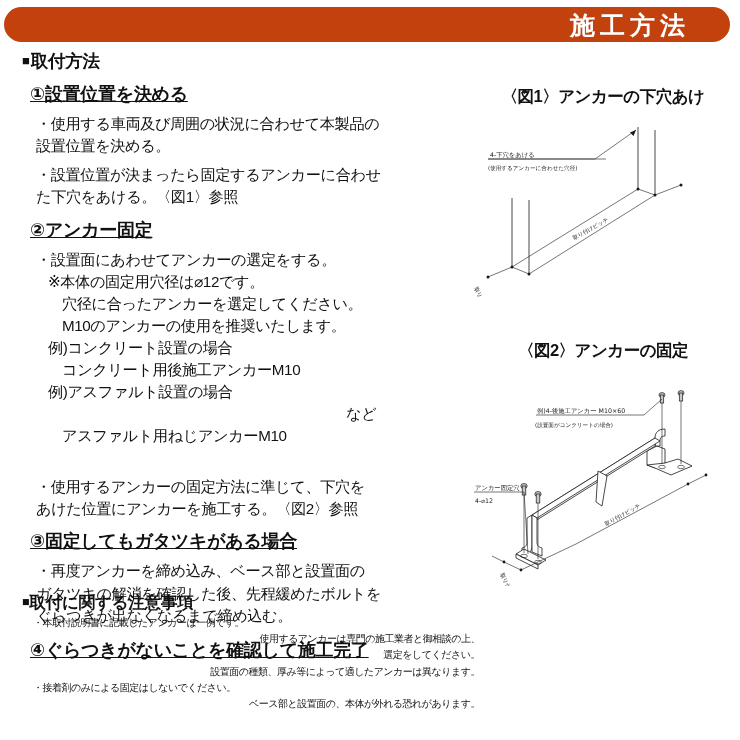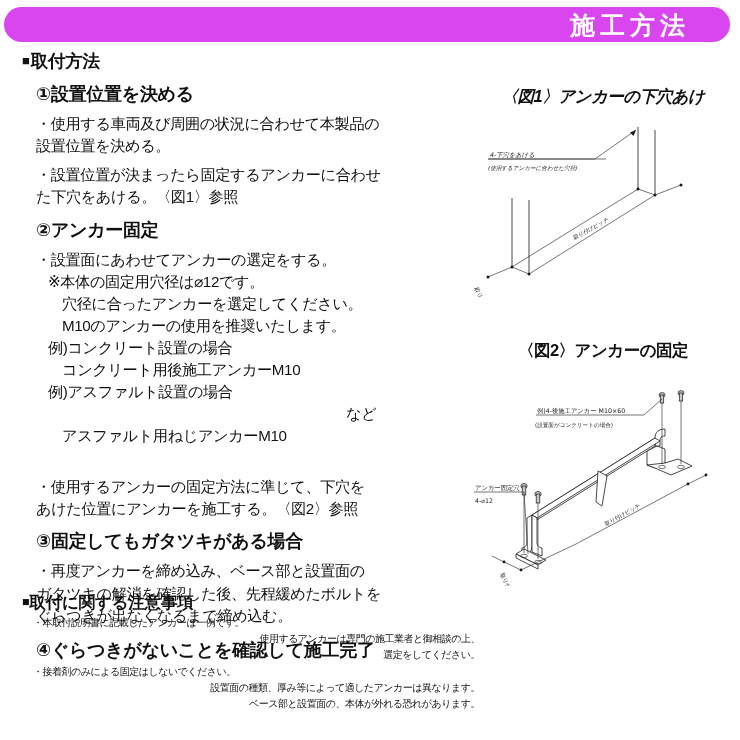--- a/index.html
+++ b/index.html
@@ -16,21 +16,21 @@
     overflow: hidden;
   }
 
   
   #header-banner {
     position: absolute;
     left: 4px;
     top: 7px;
     width: 726px;
     height: 35px;
-    background: #d946ef;
+    background: #c2410c;
     border-radius: 18px;
     box-sizing: border-box;
   }
   #header-title {
     position: absolute;
     right: 40px;
     top: 50%;
     transform: translateY(-50%);
     color: #ffffff;
     font-size: 25px;
@@ -56,22 +56,23 @@
   }
   .sec-head .sq {
     font-size: 13px;
     vertical-align: 2px;
     margin-right: 1px;
   }
   .step-head {
     font-size: 18px;
     font-weight: bold;
     line-height: 1.35;
-    margin: 9px 0 7px 14px;
+    margin: 9px 0 7px 8px;
     letter-spacing: -0.3px;
+    text-decoration: underline;
   }
   .bullet {
     font-size: 15.2px;
     line-height: 1.45;
     margin: 0 0 7px 14px;
     letter-spacing: -0.4px;
     white-space: pre-line;
     text-indent: 0;
   }
   .ind1 { padding-left: 12px; }
@@ -108,21 +109,21 @@
     top: 86px;
     width: 274px;
   }
   .fig-title {
     font-size: 16.5px;
     font-weight: bold;
     text-align: center;
     margin: 0;
     letter-spacing: -0.5px;
   }
-  #figure-1-wrap { position: absolute; left: 0; top: 0; width: 274px; font-style: italic; }
+  #figure-1-wrap { position: absolute; left: 0; top: 0; width: 274px; }
   #figure-2-wrap { position: absolute; left: 0; top: 254px; width: 274px; }
   .fig-canvas { display: block; margin-top: 4px; }
 
   .cad-txt {
     font-family: "DejaVu Sans", "Liberation Sans", sans-serif;
     font-size: 6.3px;
     fill: #1a1a1a;
   }
   .cad-txt-sm {
     font-family: "DejaVu Sans", "Liberation Sans", sans-serif;
@@ -186,22 +187,22 @@
 </div>
 
 <div id="notes-block">
   <div id="notes-heading">
     <span class="sq">■</span><span>取付に関する注意事項</span>
   </div>
   <div class="notes-body">
     <p class="note-line note-item">・本取付説明書に記載したアンカーは一例です。</p>
     <p class="note-line note-sub">使用するアンカーは専門の施工業者と御相談の上、</p>
     <p class="note-line note-sub">選定をしてください。</p>
+    <p class="note-line note-sub">設置面の種類、厚み等によって適したアンカーは異なります。</p>
     <p class="note-line note-item">・接着剤のみによる固定はしないでください。</p>
-    <p class="note-line note-sub">設置面の種類、厚み等によって適したアンカーは異なります。</p>
     <p class="note-line note-sub">ベース部と設置面の、本体が外れる恐れがあります。</p>
   </div>
 </div>
 
 <div id="right-column">
 
   <div id="figure-1-wrap">
     <p class="fig-title">〈図1〉アンカーの下穴あけ</p>
 
     <svg class="fig-canvas" width="274" height="185" viewBox="0 0 274 185">

